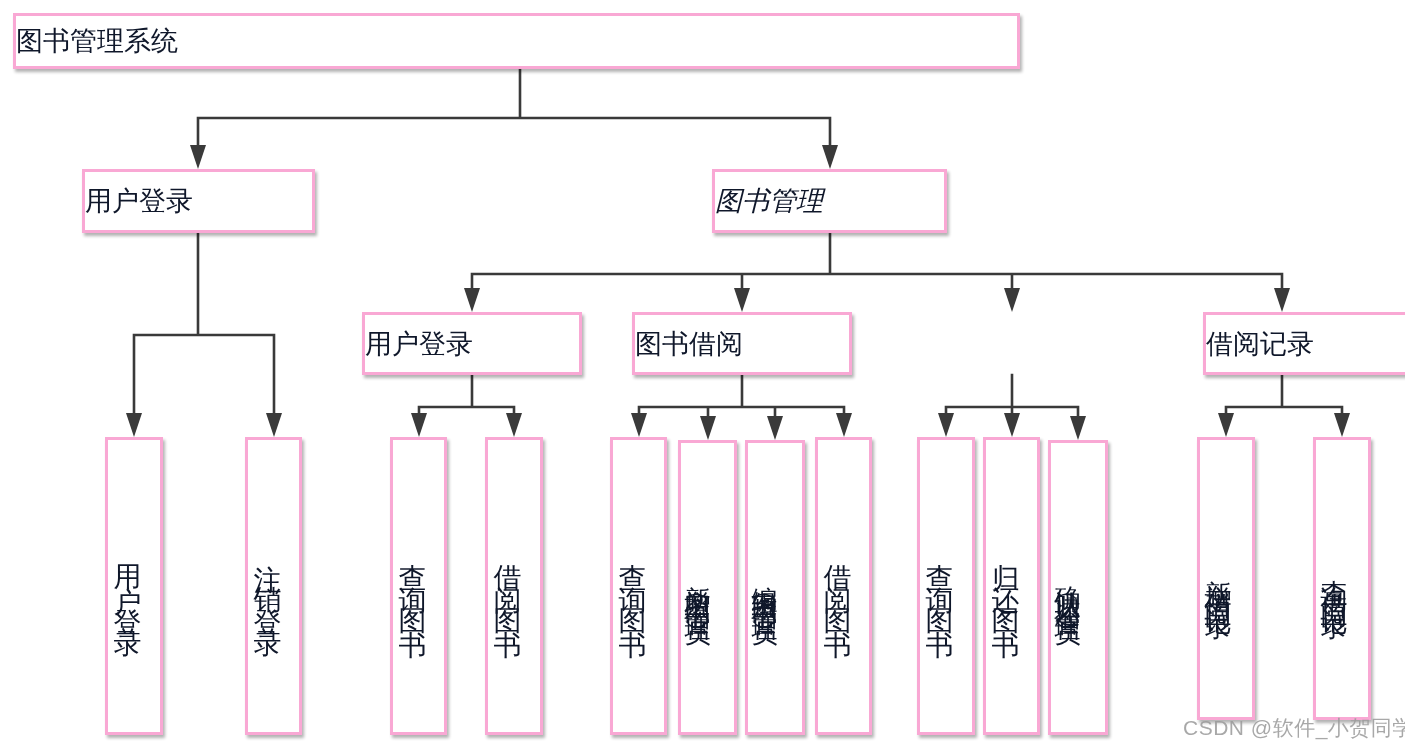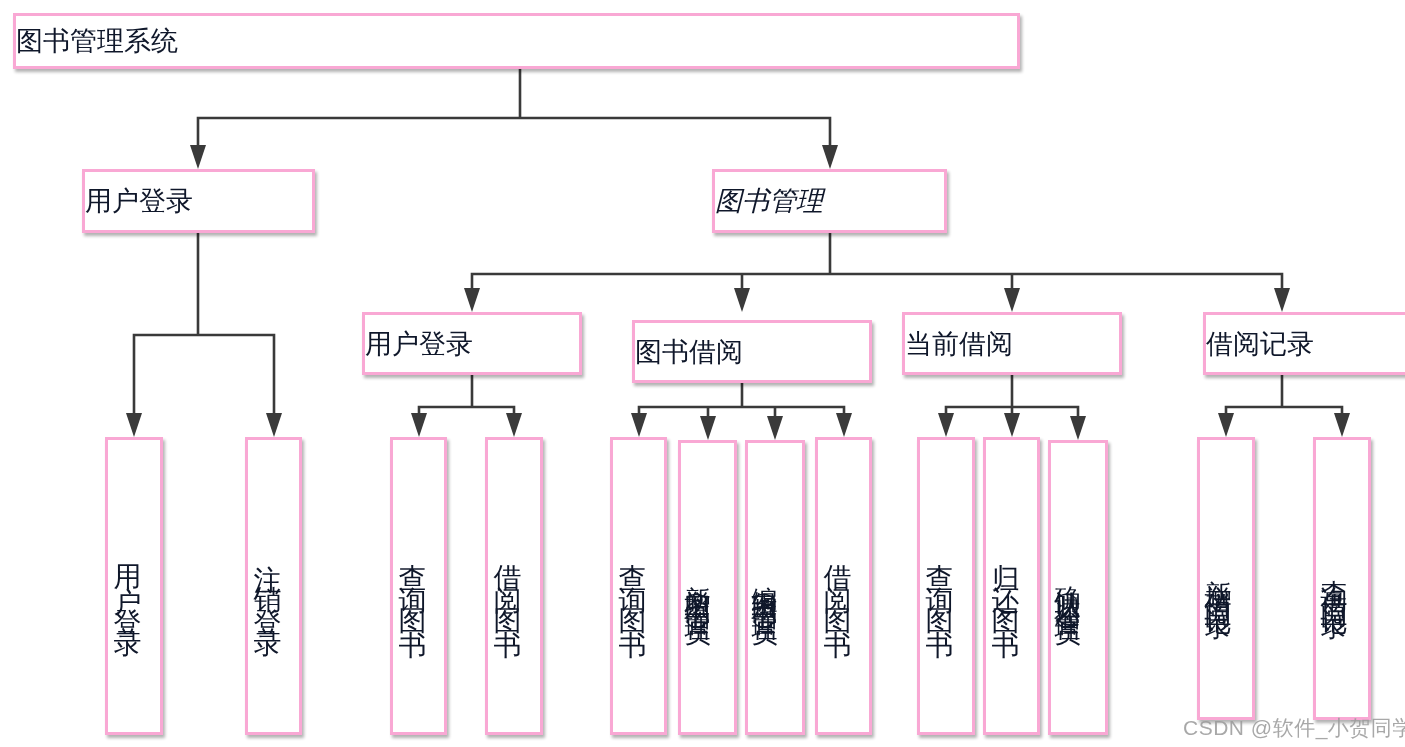--- a/index.html
+++ b/index.html
@@ -115,25 +115,22 @@
   <div class="node" style="left:82px; top:169px; width:233px; height:64px;">
     <span>用户登录</span>
   </div>
   <div class="node" style="left:712px; top:169px; width:235px; height:64px;font-style:italic;">
     <span>图书管理</span>
   </div>
 
   <div class="node" style="left:362px; top:312px; width:220px; height:63px;">
     <span>用户登录</span>
   </div>
-  <div class="node" style="left:632px; top:320px; width:240px; height:63px;">
+  <div class="node" style="left:632px; top:312px; width:220px; height:63px;">
     <span>图书借阅</span>
-  </div>
-  <div class="node" style="left:902px; top:312px; width:220px; height:63px;">
-    <span>当前借阅</span>
   </div>
   <div class="node" style="left:1172px; top:312px; width:220px; height:63px;margin-left:31px;">
     <span>借阅记录</span>
   </div>
 
   <div class="node vnode" style="left:105px; top:437px; width:58px; height:298px;">
     <span class="vtext">用户登录</span>
   </div>
   <div class="node vnode" style="left:245px; top:437px; width:57px; height:298px;">
     <span class="vtext">注销登录</span>

